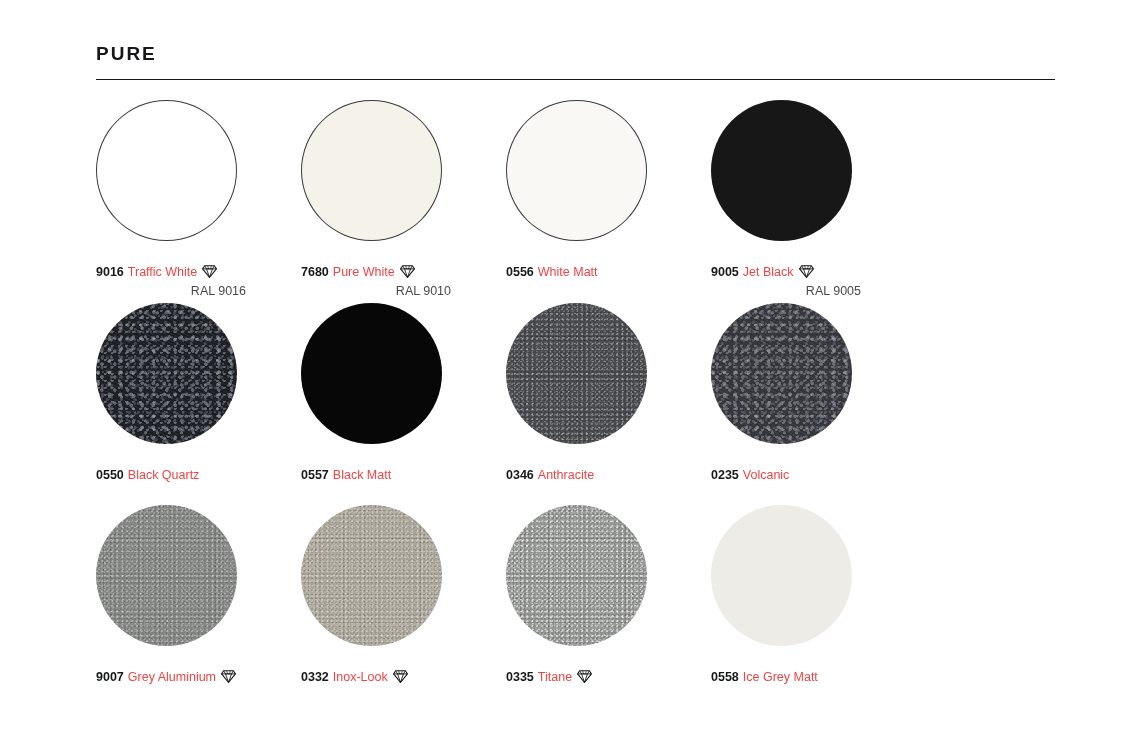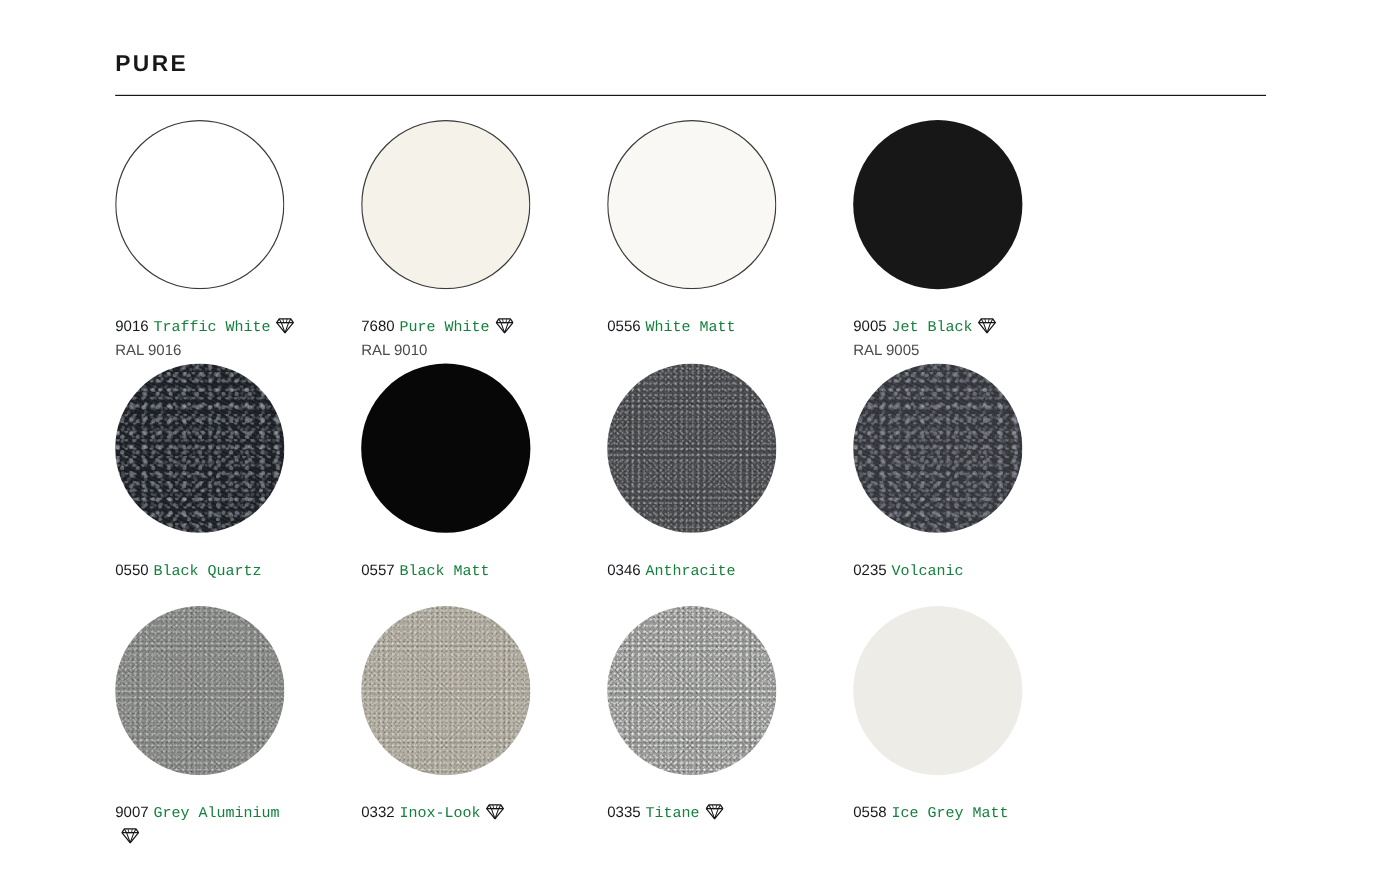--- a/index.html
+++ b/index.html
@@ -36,23 +36,23 @@
     position:relative;overflow:hidden;
     background-repeat:repeat;
   }
   .swatch.outlined{box-shadow:inset 0 0 0 1px #3a3a3a;}
 
   .label{
     margin-top:22px;
     font-size:12.5px;line-height:19px;color:#4a4a4a;
     max-width:150px;
   }
-  .label .code{font-weight:400;color:#16181a;margin-right:4px;text-align:right;}
-  .label .name{color:#15803d;font-family:Liberation Mono, monospace;}
-  .label .ral{display:block;color:#4a4a4a;}
+  .label .code{font-weight:700;color:#16181a;margin-right:4px;text-align:right;}
+  .label .name{color:#ef4444;}
+  .label .ral{display:block;color:#4a4a4a;text-align:right;}
   .gem{display:inline-block;vertical-align:-2px;margin-left:5px;}
   .gem svg{display:block;}
 
   
   .s-flat{background-color:var(--base);}
 
   
   .s-speckle-light{
     background-color:var(--base);
     background-image:

